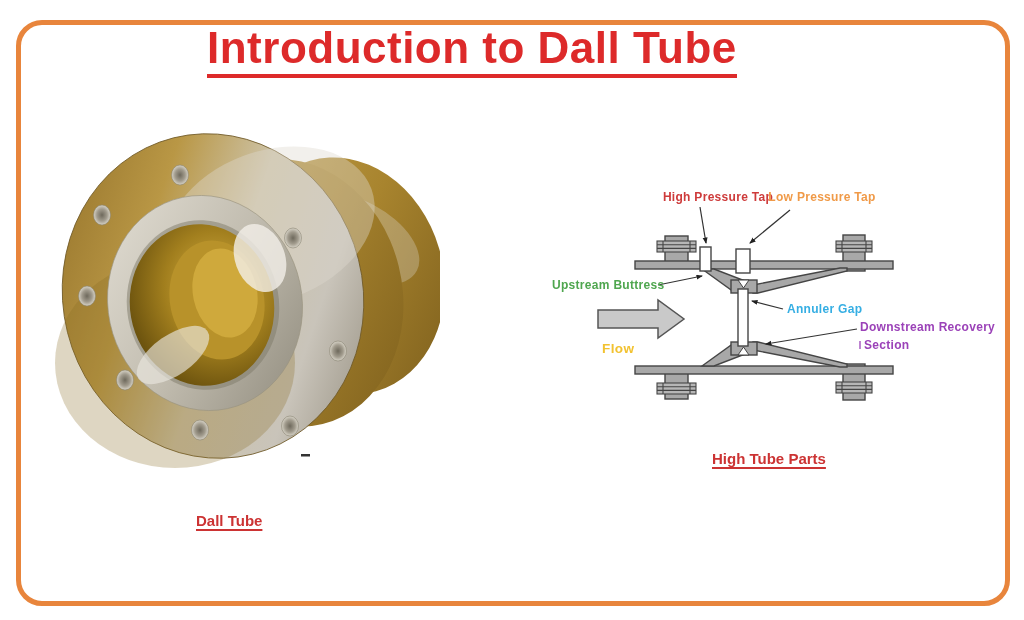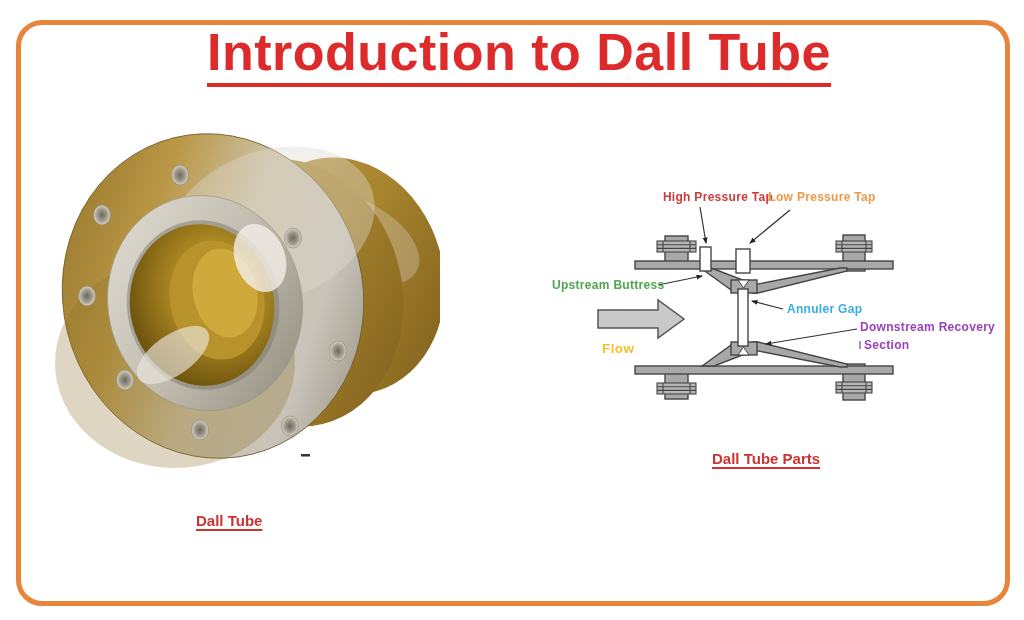--- a/index.html
+++ b/index.html
@@ -1,19 +1,19 @@
 <!DOCTYPE html>
 <html><head>
 <meta charset="utf-8">
 <style>
   html,body{margin:0;padding:0;width:1024px;height:620px;background:#ffffff;overflow:hidden;
     font-family:"Liberation Sans",sans-serif;}
   .frame{position:absolute;left:16px;top:20px;width:994px;height:586px;box-sizing:border-box;
     border:5px solid #e8853c;border-radius:26px;background:#ffffff;}
-  .page-title{position:absolute;left:207px;top:24px;margin:0;font-size:52px;font-weight:bold;
+  .page-title{position:absolute;left:207px;top:24px;margin:0;font-size:44px;font-weight:bold;
     color:#dd2a2a;letter-spacing:0.5px;border-bottom:4px solid #dd2a2a;padding-bottom:2px;line-height:1.1;}
   .photo-svg{position:absolute;left:55px;top:108px;}
   .diagram-svg{position:absolute;left:550px;top:183px;}
   .caption{position:absolute;font-weight:bold;color:#cc3333;font-size:15px;
     text-decoration:underline;text-decoration-thickness:2px;text-underline-offset:3px;}
   .photo-caption{left:196px;top:512px;}
   .diagram-caption{left:712px;top:450px;}
   svg text{font-family:"Liberation Sans",sans-serif;font-weight:bold;}
 </style>
 </head>
@@ -154,13 +154,13 @@
   <text x="168" y="18" text-anchor="middle" font-size="12" letter-spacing="0.3" fill="#ce3b3b">High Pressure Tap</text>
   <text x="272" y="18" text-anchor="middle" font-size="12" letter-spacing="0.3" fill="#f09a48">Low Pressure Tap</text>
   <text x="2" y="106" font-size="12" letter-spacing="0.3" fill="#4fa64f">Upstream Buttress</text>
   <text x="237" y="130" font-size="12" letter-spacing="0.3" fill="#35aee3">Annuler Gap</text>
   <text x="310" y="148" font-size="12" letter-spacing="0.3" fill="#9b42b8">Downstream Recovery</text>
   <line x1="310" y1="158" x2="310" y2="166" stroke="#9b42b8" stroke-width="1.3"></line>
   <text x="314" y="166" font-size="12" letter-spacing="0.3" fill="#9b42b8">Section</text>
   <text x="52" y="170" font-size="13.5" letter-spacing="0.4" fill="#f2c230">Flow</text>
 </svg>
 
-<div class="caption diagram-caption">Dall Tube Parts</div>
+<div class="caption diagram-caption">High Tube Parts</div>
 
 </body></html>

